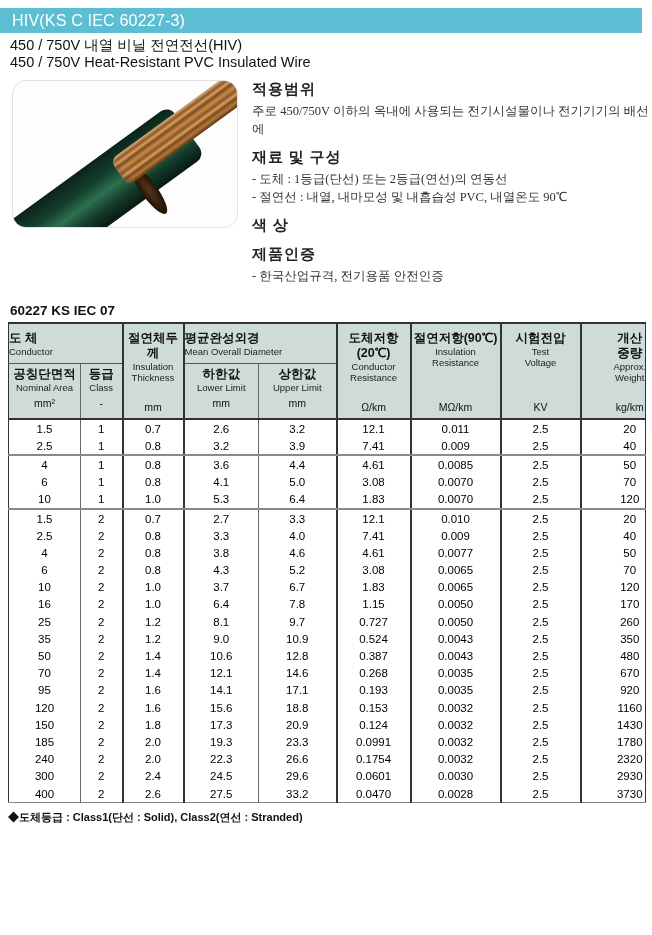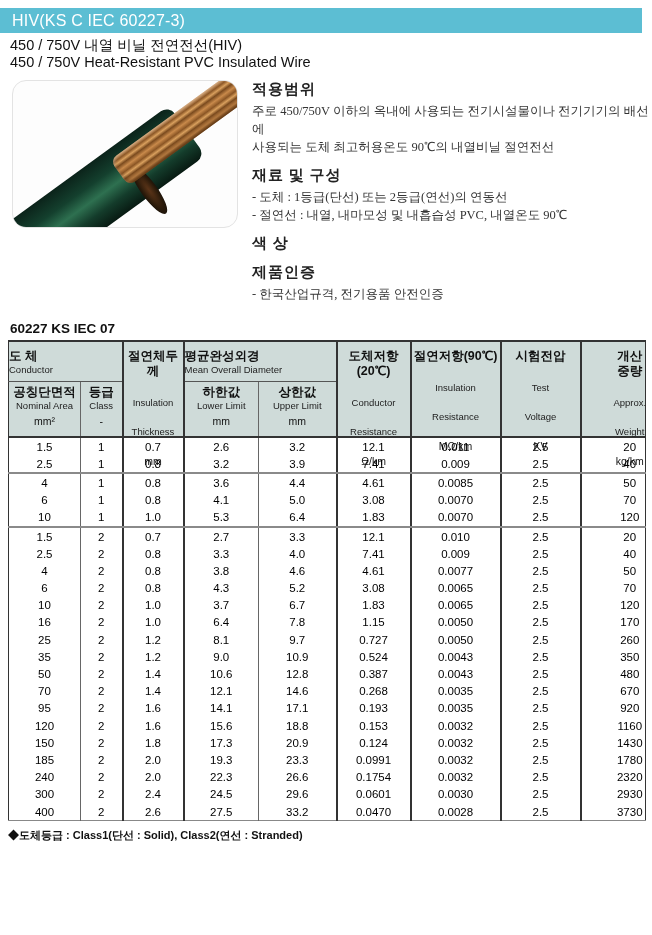--- a/index.html
+++ b/index.html
@@ -69,21 +69,21 @@
   }
   .spec th { background: var(--thbg, #cfdbd9); font-weight: normal; vertical-align: top; }
   .spec .b-thin  { border-right: 1px solid #666; }
   .spec .b-thick { border-right: 2px solid #333; }
   .spec .b-last  { border-right: none; padding-left: 33px; }
   .spec .hline   { border-bottom: 1px solid #555; }
   .spec .hsep    { border-bottom: 2px solid #333; }
   .ko { font-weight: bold; font-size: 12.5px; line-height: 15px; }
   .en { font-size: 9.5px; line-height: 11px; color: #222; }
   .unit { font-size: 10.5px; line-height: 13px; }
-  .stack { display: flex; flex-direction: column; align-items: center; height: 94px; padding: 7px 0 4px 0; gap: 18px; }
+  .stack { display: flex; flex-direction: column; align-items: center; height: 94px; padding: 7px 0 4px 0; }
   .stack .unit { margin-top: auto; }
   .substack { display: flex; flex-direction: column; align-items: center; height: 50px; padding: 3px 0 4px 0; }
   .substack .unit { margin-top: auto; }
   .gcell { padding-top: 7px; text-align: left; height: 40px; }
   .spec td { text-align: center; font-size: 11.5px; padding: 2.6px 0; color: #000; }
   .spec tr.group-end td { border-bottom: 2px solid #8a8a8a; }
   .footnote { margin: 7px 0 0 8px; font-size: 11px; font-weight: bold; color: #111; }
 </style>
 </head>
 <body>
@@ -101,21 +101,20 @@
   <div class="wire-card">
     <div class="jacket"></div>
     <div class="jacket-cap"></div>
     <div class="copper"></div>
   </div>
 
   <div class="sections">
     <div class="section">
       <h3>적용범위</h3>
       <div class="line">주로 450/750V 이하의 옥내에 사용되는 전기시설물이나 전기기기의 배선에</div>
-      <div class="line">사용되는 도체 최고허용온도 90℃의 내열비닐 절연전선</div>
     </div>
     <div class="section">
       <h3>재료 및 구성</h3>
       <div class="line">- 도체 : 1등급(단선) 또는 2등급(연선)의 연동선</div>
       <div class="line">- 절연선 : 내열, 내마모성 및 내흡습성 PVC, 내열온도 90℃</div>
     </div>
     <div class="section">
       <h3>색 상</h3>
     </div>
     <div class="section">

